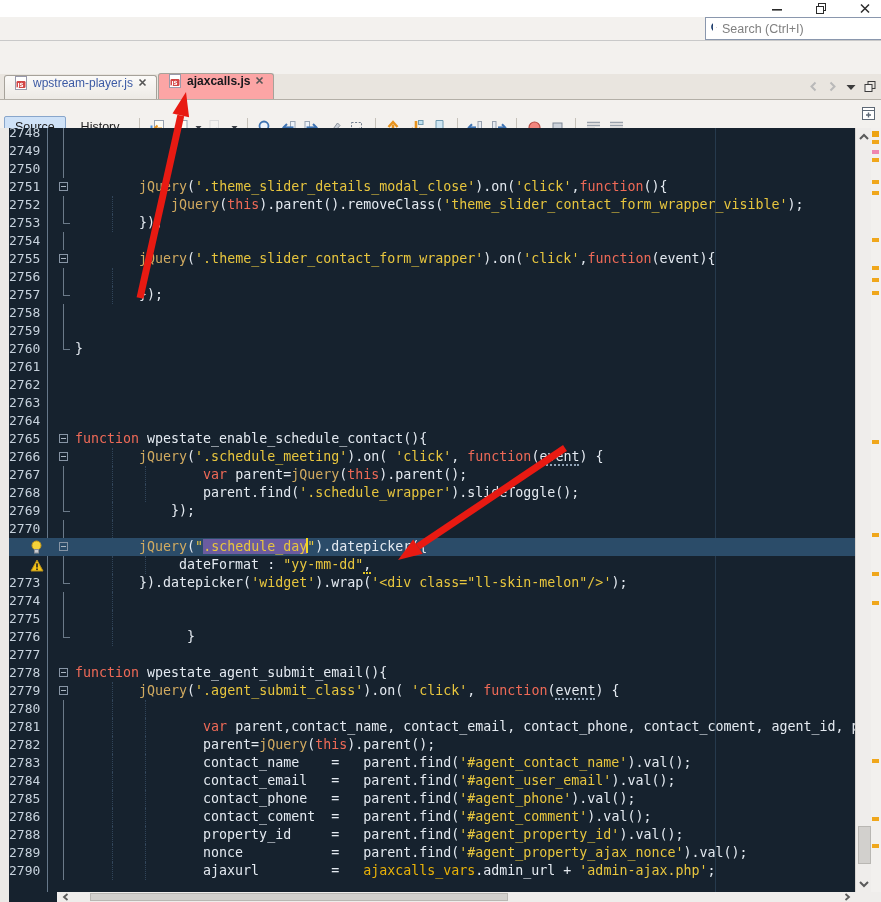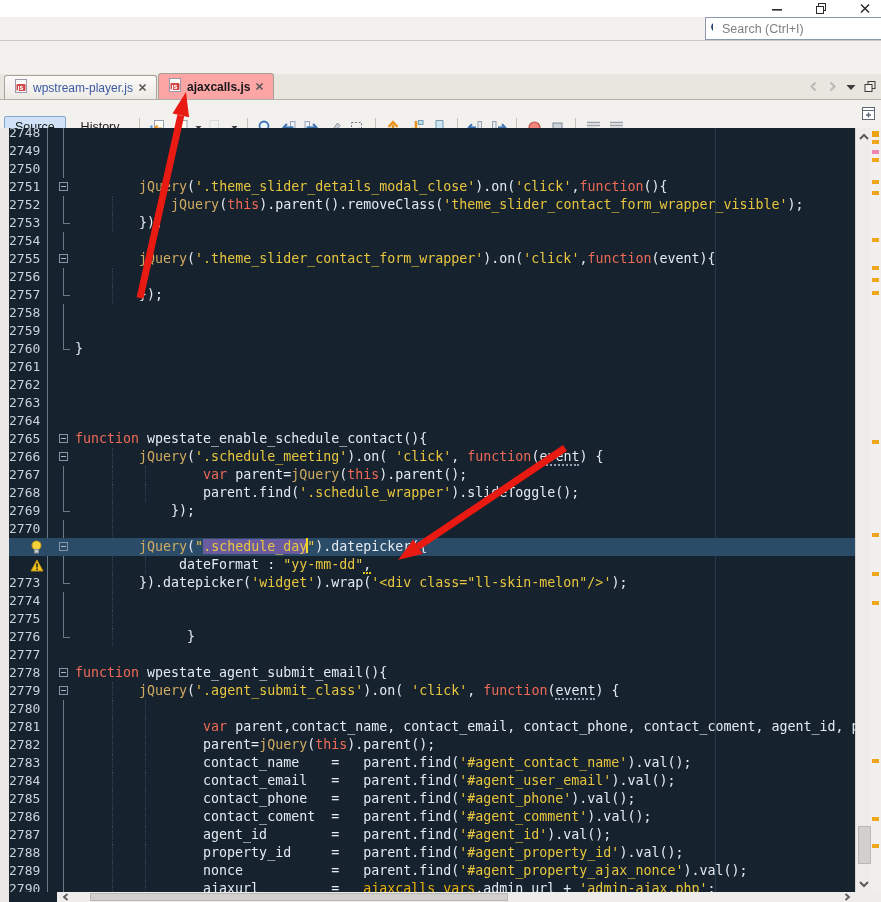--- a/index.html
+++ b/index.html
@@ -9,21 +9,21 @@
   
   #titlebar{left:0;top:0;width:881px;height:17px;background:#ffffff}
   .winbtn{position:absolute;top:0;width:30px;height:17px;display:flex;align-items:center;justify-content:center;cursor:default}
   #searchbox{left:705px;top:17px;width:175px;height:21px;background:#fff;border:1px solid #8a97ad;display:flex;align-items:center;gap:3px;padding-left:4px}
   #searchbox input{border:none;outline:none;flex:1;font:12.5px "Liberation Sans",sans-serif;color:#555;background:transparent}
   #searchbox input::placeholder{color:#808080}
   #top-divider{left:0;top:40px;width:881px;height:1px;background:#c9c9c9}
   
   #tabbar{left:0;top:74px;width:881px;height:26px;background:#e9e5df;border-bottom:1px solid #b3afa7;box-sizing:border-box}
   #tabs-holder{position:absolute;left:4px;bottom:0;display:flex;align-items:flex-end}
-  .tab{display:inline-flex;align-items:center;gap:5px;padding:0 9px;height:23px;
+  .tab{display:inline-flex;align-items:flex-start;gap:5px;padding:0 9px;height:23px;
        background:linear-gradient(#fbfaf8,#edeae5);border:1px solid #a6a29a;border-bottom:none;
        border-radius:3px 3px 0 0;font-size:12px;color:#3c5aa4;cursor:pointer;margin-right:1px}
   .tab.active{background:#fca5a5;height:25px;color:#16181c;font-weight:bold}
   #tab-controls{position:absolute;right:4px;top:6px;display:flex;align-items:center;gap:6px}
   
   #toolbar{left:0;top:100px;width:881px;height:28px;background:#f3f1ee}
   #toolbar-inner{position:absolute;left:4px;top:16px;display:flex;align-items:center;gap:4px}
   .tbtn{font-size:12.5px;color:#1c1c1c;padding:3px 10px;border:1px solid transparent;border-radius:2px;cursor:pointer}
   .tbtn.sel{background:#cfe2f7;border-color:#88a6cb}
   .tsep{width:1px;height:18px;background:#c6c2ba;margin:0 4px}
@@ -530,27 +530,20 @@
         <span class="code"><span class="c-w">                contact_phone   =   parent.find(</span><span class="c-s">'#agent_phone'</span><span class="c-w">).val();</span></span>
       </div>
       <div class="row">
         <span class="num">2786</span>
         <span class="fline"></span>
         <span class="gd" style="left: 103px;"></span>
         <span class="gd" style="left: 136px;"></span>
         <span class="code"><span class="c-w">                contact_coment  =   parent.find(</span><span class="c-s">'#agent_comment'</span><span class="c-w">).val();</span></span>
       </div>
       <div class="row">
-        <span class="num">2787</span>
-        <span class="fline"></span>
-        <span class="gd" style="left: 103px;"></span>
-        <span class="gd" style="left: 136px;"></span>
-        <span class="code"><span class="c-w">                agent_id        =   parent.find(</span><span class="c-s">'#agent_id'</span><span class="c-w">).val();</span></span>
-      </div>
-      <div class="row">
         <span class="num">2788</span>
         <span class="fline"></span>
         <span class="gd" style="left: 103px;"></span>
         <span class="gd" style="left: 136px;"></span>
         <span class="code"><span class="c-w">                property_id     =   parent.find(</span><span class="c-s">'#agent_property_id'</span><span class="c-w">).val();</span></span>
       </div>
       <div class="row">
         <span class="num">2789</span>
         <span class="fline"></span>
         <span class="gd" style="left: 103px;"></span>

